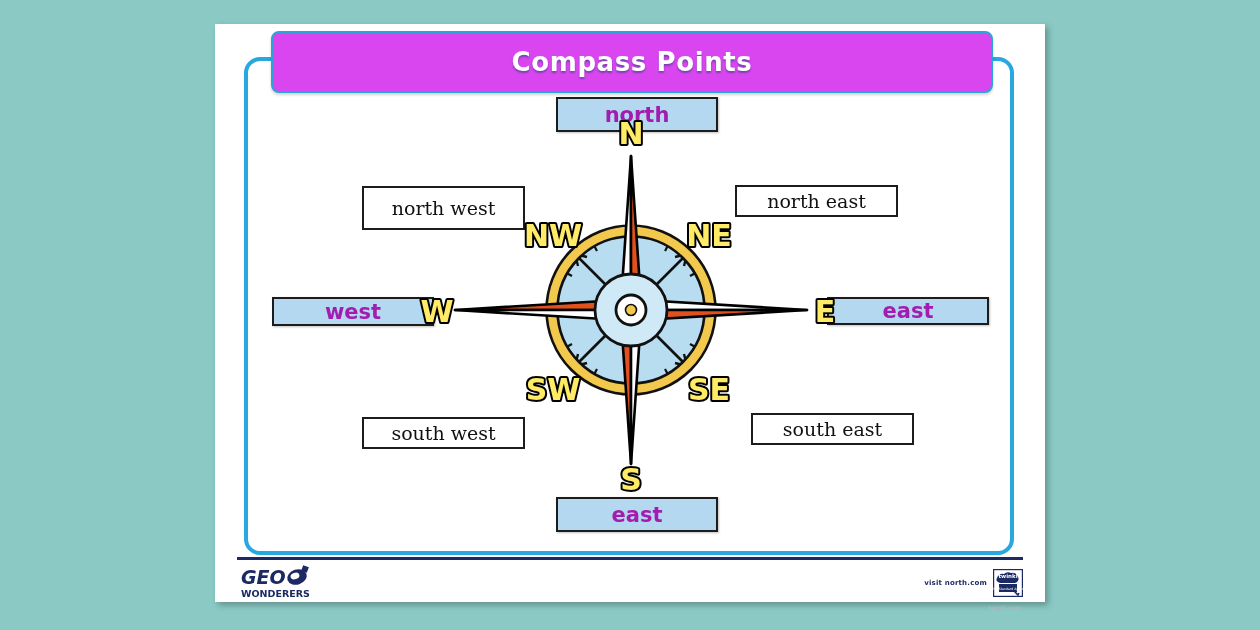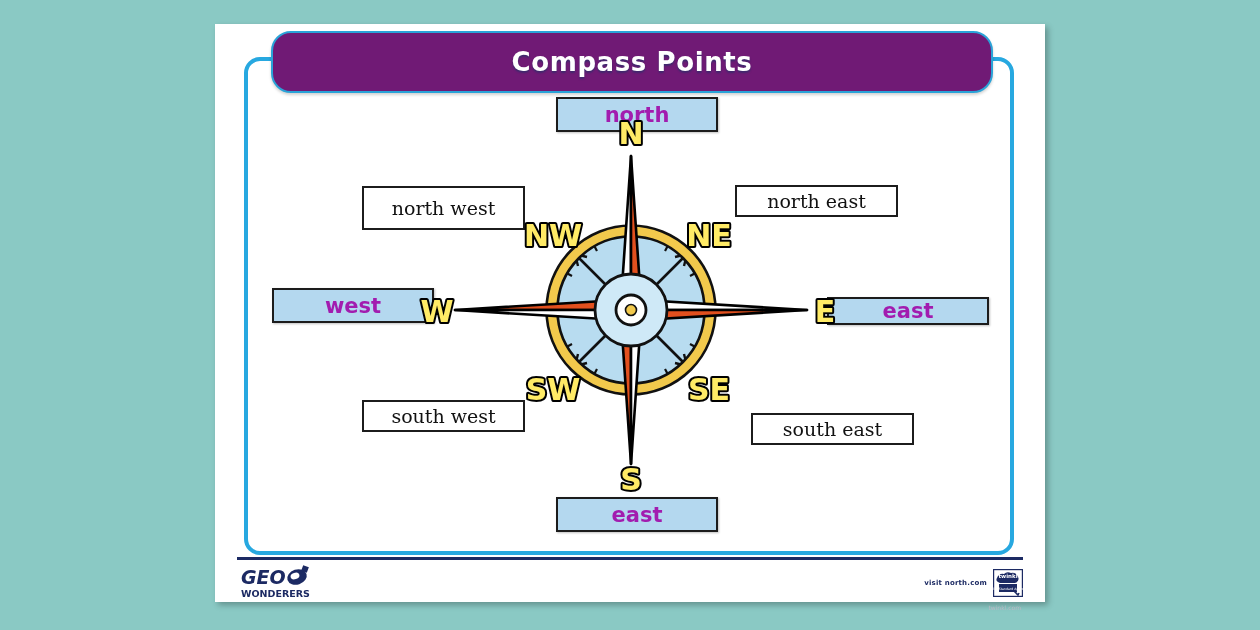--- a/index.html
+++ b/index.html
@@ -22,23 +22,23 @@
     position:absolute;left:29px;top:33px;
     width:770px;height:498px;
     border:4px solid #27a8e0;
     border-radius:16px;
     box-sizing:border-box;
   }
   
   #title-banner{
     position:absolute;left:56px;top:7px;
     width:718px;height:58px;
-    background:#701a75;
+    background:#d946ef;
     border:2px solid #2aa3d8;
-    border-radius:20px;
+    border-radius:8px;
     box-shadow:0 2px 3px rgba(0,0,0,.18);
     display:flex;align-items:center;justify-content:center;
   }
   #title-text{
     color:#ffffff;
     font-size:26px;font-weight:bold;
     letter-spacing:.6px;
     text-shadow:0 2px 2px rgba(0,60,100,.45);
     font-family:"DejaVu Sans",sans-serif;
   }
@@ -61,25 +61,25 @@
   .wordbox.white{
     background:#ffffff;
     border:2px solid #1c1c1c;
     font-family:"DejaVu Serif",serif;
     font-weight:normal;
     font-size:19px;
     color:#111;
   }
   #box-north{left:341px;top:73px;width:162px;height:35px;}
   #box-south{left:341px;top:473px;width:162px;height:35px;}
-  #box-west {left:57px; top:264px;width:162px;height:35px;}
+  #box-west {left:57px; top:273px;width:162px;height:29px;}
   #box-east {left:612px;top:273px;width:162px;height:28px;}
   #box-nw{left:147px;top:162px;width:163px;height:44px;}
   #box-ne{left:520px;top:161px;width:163px;height:32px;}
-  #box-sw{left:147px;top:376px;width:163px;height:32px;justify-content:center;}
+  #box-sw{left:147px;top:393px;width:163px;height:32px;justify-content:center;}
   #box-se{left:520px;top:389px;width:163px;height:32px;margin-left:16px;}
   
   #compass-wrap{
     position:absolute;left:196px;top:96px;
     width:440px;height:380px;
   }
   #compass-svg{display:block;width:440px;height:380px;}
   
   #footer-rule{
     position:absolute;left:22px;top:533px;

